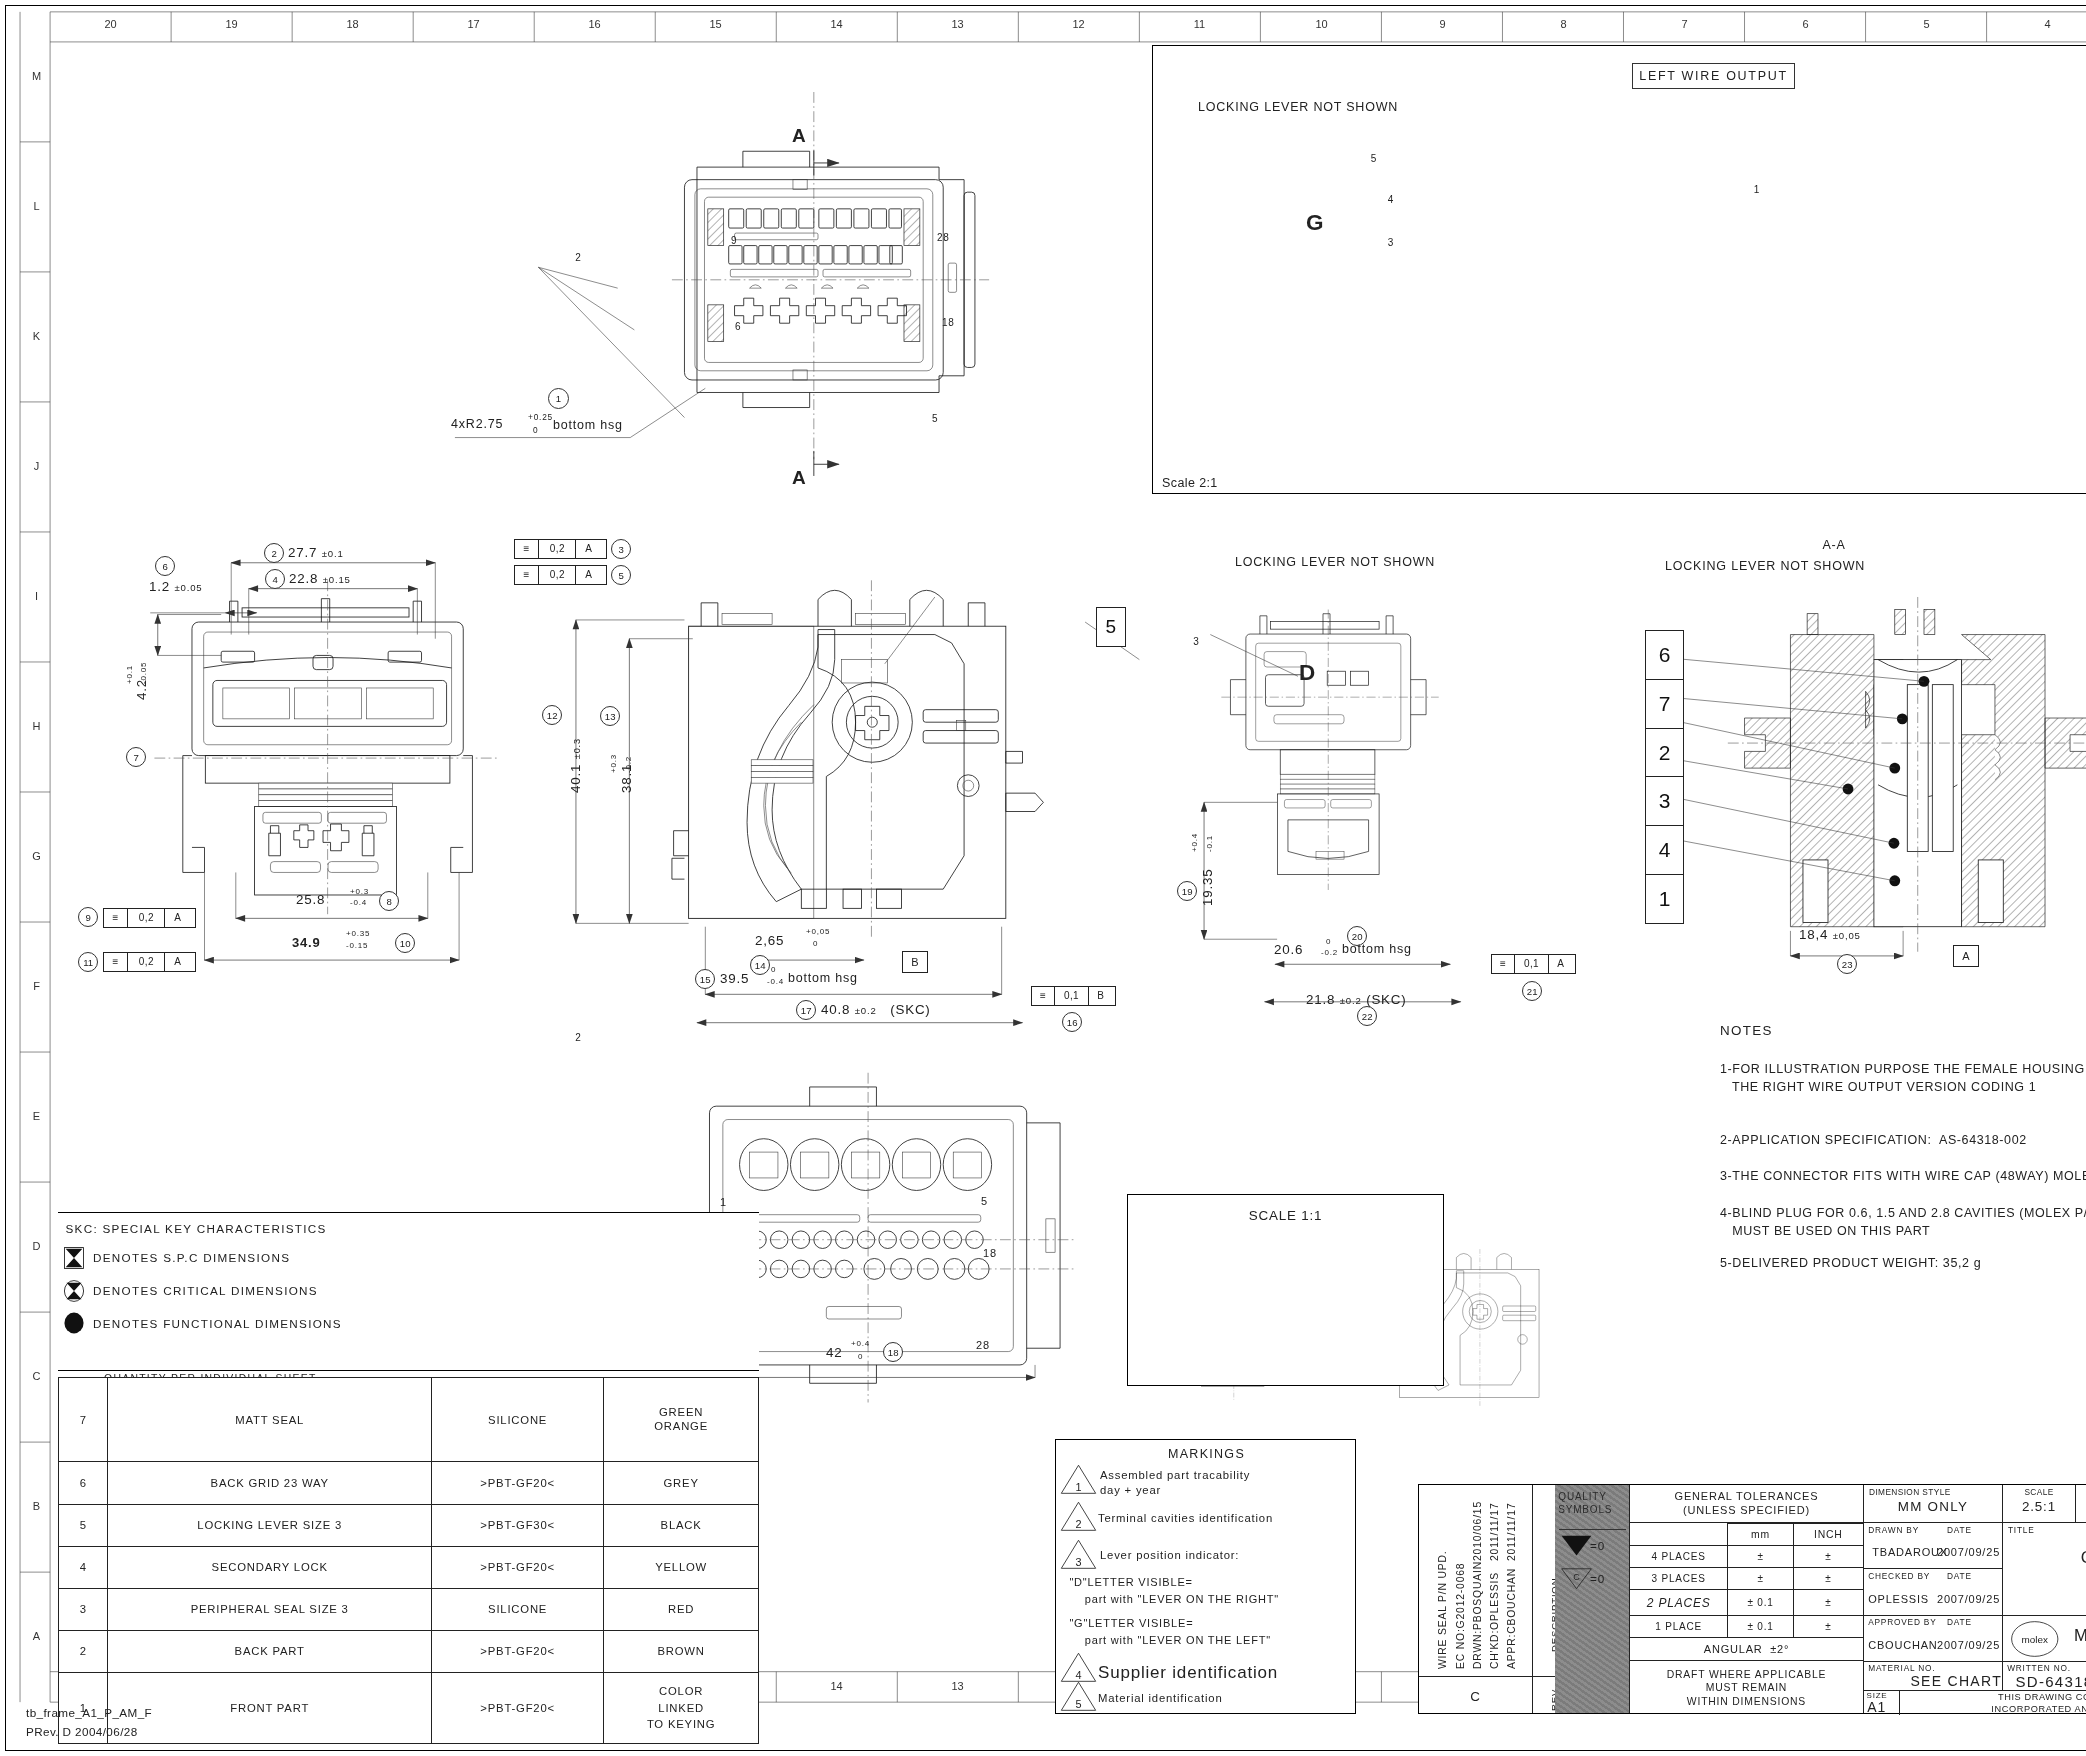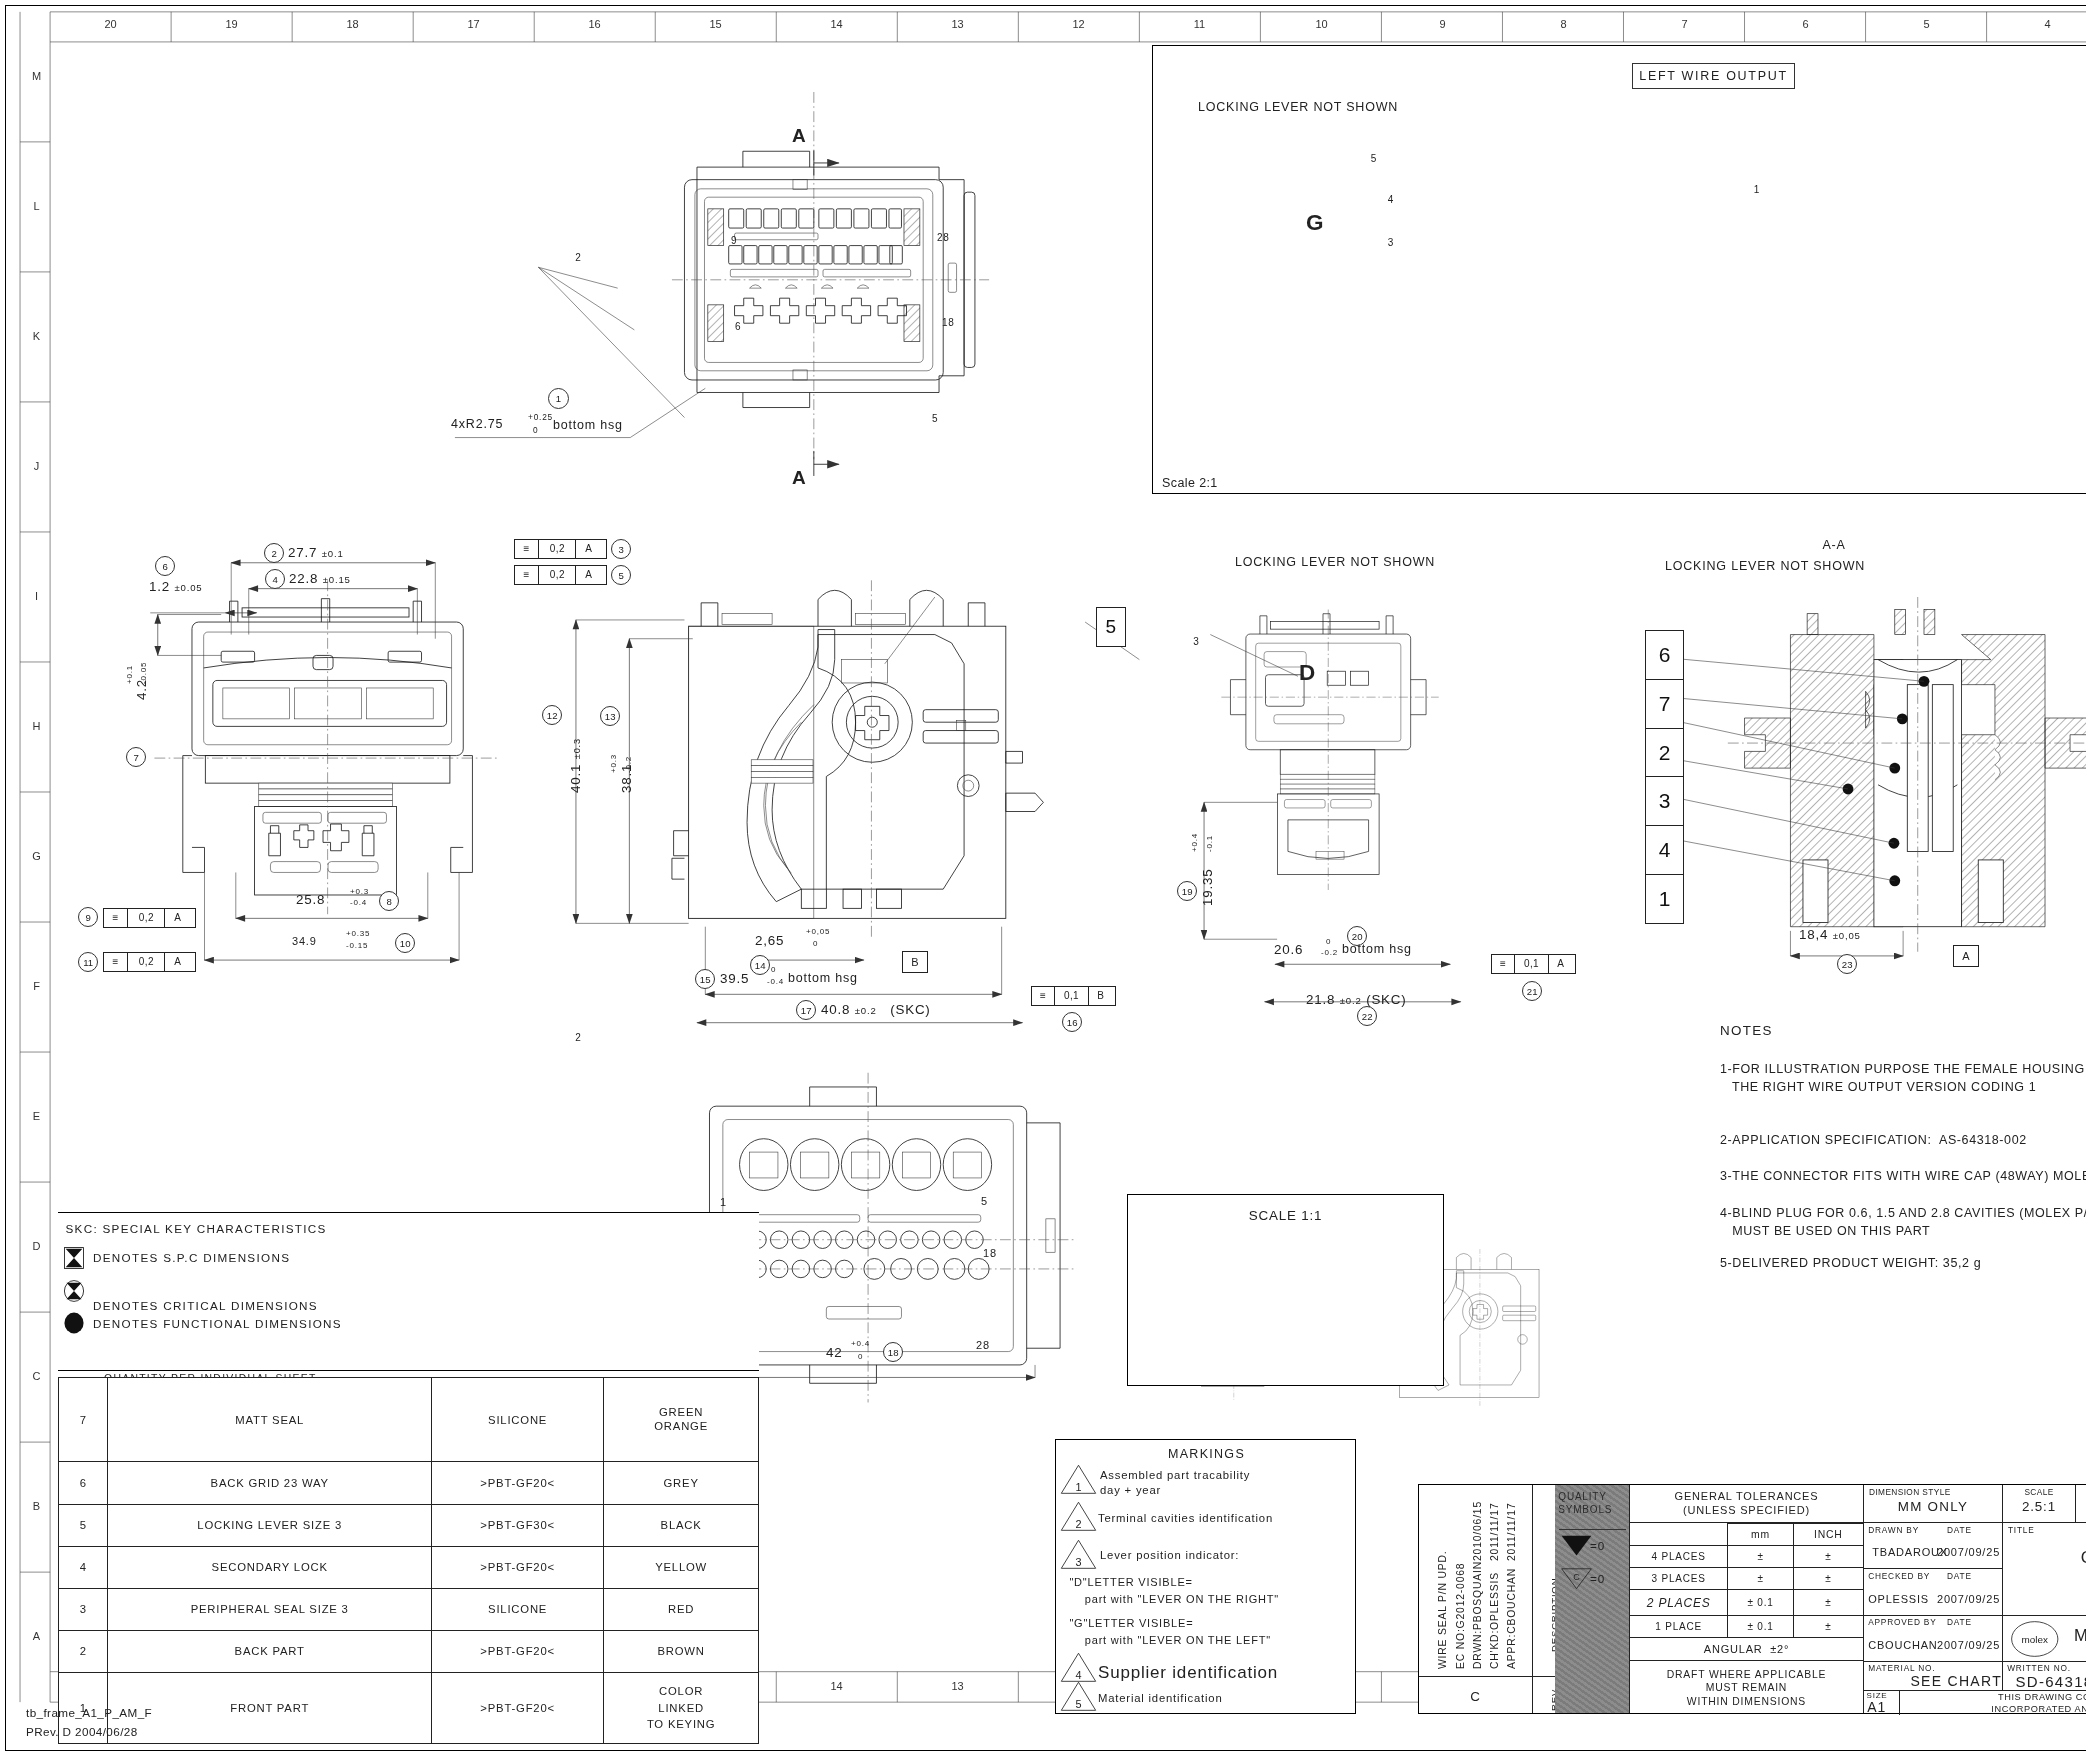--- a/index.html
+++ b/index.html
@@ -797,21 +797,21 @@
       <div style="width:36px;">0,2</div>
       <div style="width:25px;">A</div>
   </div>
   <div class="balloon" style="left:78px;top:952px;width:18.4px;height:18.4px;">11</div>
   <div class="fcf" style="left:103px;top:952px;width:91px;">
     <div style="width:23.4px;">≡</div>
       <div style="width:36px;">0,2</div>
       <div style="width:25px;">A</div>
   </div>
 
-  <div class="t" style="left:292px;top:935px;font-size:11px;">34.9</div>
+  <div class="t" style="left:292px;top:935px;font-size:13px;font-weight:bold;">34.9</div>
   <div class="t" style="left:346px;top:929px;font-size:8px;">+0.35</div>
   <div class="t" style="left:346px;top:941px;font-size:8px;">-0.15</div>
   <div class="balloon" style="left:395px;top:933px;width:18.4px;height:18.4px;">10</div>
 
   <div class="balloon" style="left:542px;top:705px;width:18.4px;height:18.4px;">12</div>
   <div class="t rot90" style="left:568px;top:793px;font-size:13.4px;">40.1 <span style="font-size:9.2px;">±0.3</span></div>
   <div class="balloon" style="left:600px;top:706px;width:18.4px;height:18.4px;">13</div>
   <div class="t rot90" style="left:619px;top:793px;font-size:13.4px;">38.1</div>
   <div class="t rot90" style="left:609px;top:773px;font-size:8px;">+0.3</div>
   <div class="t rot90" style="left:624px;top:773px;font-size:8px;">-0.2</div>
@@ -902,21 +902,21 @@
     <svg class="abs" style="left:5.8px;top:34px;width:20px;height:22px;" viewBox="0 0 48 52">
       <rect x="1" y="1" width="46" height="50" fill="#fff" stroke="#111" stroke-width="2"></rect>
       <path d="M4,4 L44,4 L24,26 Z M4,48 L44,48 L24,26 Z" fill="#111"></path>
     </svg>
     <div class="t" style="left:35px;top:38px;font-size:11.7px;letter-spacing:1.3px;">DENOTES S.P.C DIMENSIONS</div>
 
     <svg class="abs" style="left:5.8px;top:67px;width:20px;height:22px;" viewBox="0 0 48 52">
       <ellipse cx="24" cy="26" rx="23" ry="25" fill="#fff" stroke="#111" stroke-width="2"></ellipse>
       <path d="M6,6 L42,6 L24,26 Z M6,46 L42,46 L24,26 Z" fill="#111"></path>
     </svg>
-    <div class="t" style="left:35px;top:86px;font-size:11.7px;letter-spacing:1.3px;">DENOTES CRITICAL DIMENSIONS</div>
+    <div class="t" style="left:35px;top:71px;font-size:11.7px;letter-spacing:1.3px;">DENOTES CRITICAL DIMENSIONS</div>
 
     <svg class="abs" style="left:5.8px;top:99px;width:20px;height:22px;" viewBox="0 0 48 52">
       <ellipse cx="24" cy="26" rx="23" ry="25" fill="#111"></ellipse>
     </svg>
     <div class="t" style="left:35px;top:104px;font-size:11.7px;letter-spacing:1.3px;">DENOTES FUNCTIONAL DIMENSIONS</div>
   </div>
 
   <div class="abs" style="left:58px;top:1371px;width:701px;height:47px;background:#fff;">
     <div class="t" style="left:46px;top:1.7px;font-size:10.4px;letter-spacing:1.3px;">QUANTITY PER INDIVIDUAL SHEET</div>
     <svg class="abs" style="left:4.2px;top:20px;width:17.5px;height:20px;" viewBox="0 0 48 52">

